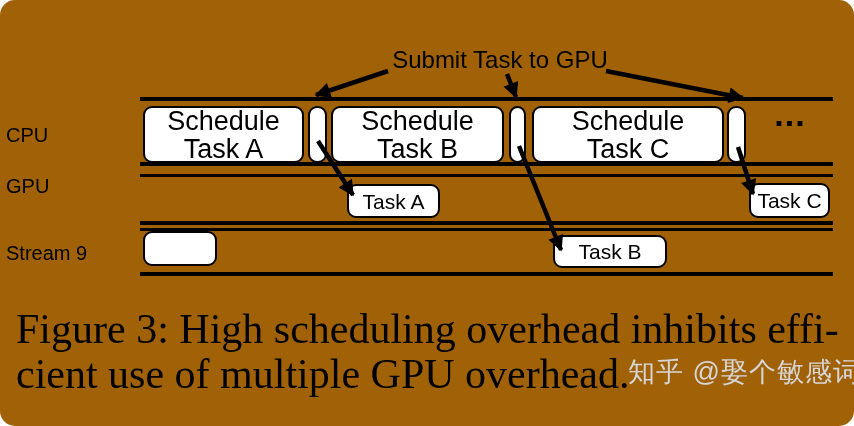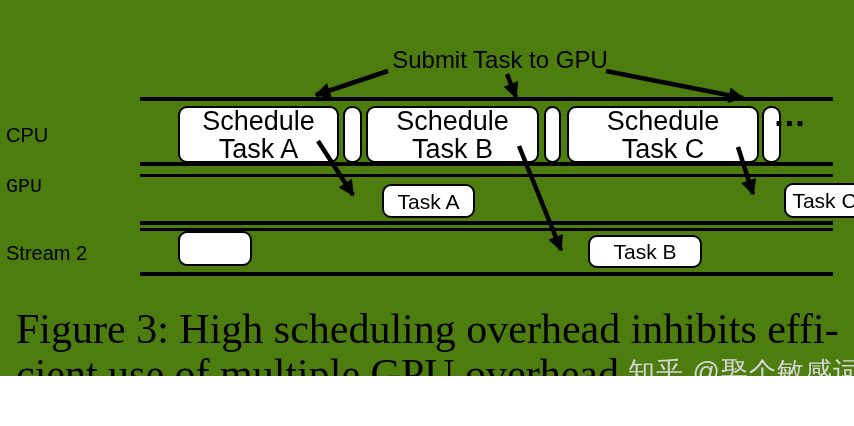--- a/index.html
+++ b/index.html
@@ -1,35 +1,34 @@
 <!DOCTYPE html>
 <html><head>
 <meta charset="utf-8">
 <style>
   * { margin:0; padding:0; box-sizing:border-box; }
   html,body { width:854px; height:426px; background:#ffffff; }
   .stage {
-    position:relative; width:854px; height:376px; background:#4d7c0f;
-    font-family:"Liberation Sans", sans-serif; color:#000; overflow:hidden;
+    position:relative; width:854px; height:426px; background:#a16207;
+    font-family:"Liberation Sans", sans-serif; color:#000; overflow:hidden;border-radius:15px;
   }
   .hline { position:absolute; background:#000; }
   .box {
     position:absolute; background:#ffffff; border:2.5px solid #000;
     border-radius:9px; display:flex; align-items:center; justify-content:center;
     z-index:3;
-    margin-left:35px;
   }
   .schedule-box { flex-direction:column; font-size:27px; line-height:28px; }
   .task-box { font-size:21px; line-height:21px; }
   .gap-box { border-radius:9px; }
   .row-label {
     position:absolute; left:6px; width:172px; text-align:left;
     font-size:20px; line-height:26px; z-index:2;
   }
-  .row-label.two-line { line-height:23px;font-family:Liberation Mono, monospace; }
+  .row-label.two-line { line-height:23px; }
   .annotation {
     position:absolute; left:385px; top:46px; width:230px; text-align:center;
     font-size:24px; z-index:2;
   }
   .ellipsis {
     position:absolute; left:765px; top:95px; width:50px; text-align:center;
     font-size:34px; font-weight:bold; letter-spacing:1px; z-index:3;
   }
   .arrows { position:absolute; left:0; top:0; z-index:6; pointer-events:none; }
   .caption {
@@ -55,21 +54,21 @@
   <div class="hline" style="left:140px; top:221px; width:693px; height:4px;"></div>
   <div class="hline" style="left:140px; top:228px; width:693px; height:3px;"></div>
   <div class="hline" style="left:140px; top:272px; width:693px; height:4px;"></div>
 
   <div class="annotation">Submit Task to GPU</div>
 
   <div class="row-label" style="top:122px;">CPU</div>
   <div class="row-label two-line" style="top:175px;">
     <div>GPU</div>
   </div>
-  <div class="row-label" style="top:240px;">Stream 2</div>
+  <div class="row-label" style="top:240px;">Stream 9</div>
 
   <div class="box schedule-box" style="left:143px; top:106px; width:161px; height:57px;">
     <span>Schedule</span>
     <span>Task A</span>
   </div>
   <div class="box gap-box" style="left:308px; top:106px; width:19px; height:57px;"></div>
   <div class="box schedule-box" style="left:331px; top:106px; width:173px; height:57px;">
     <span>Schedule</span>
     <span>Task B</span>
   </div>

